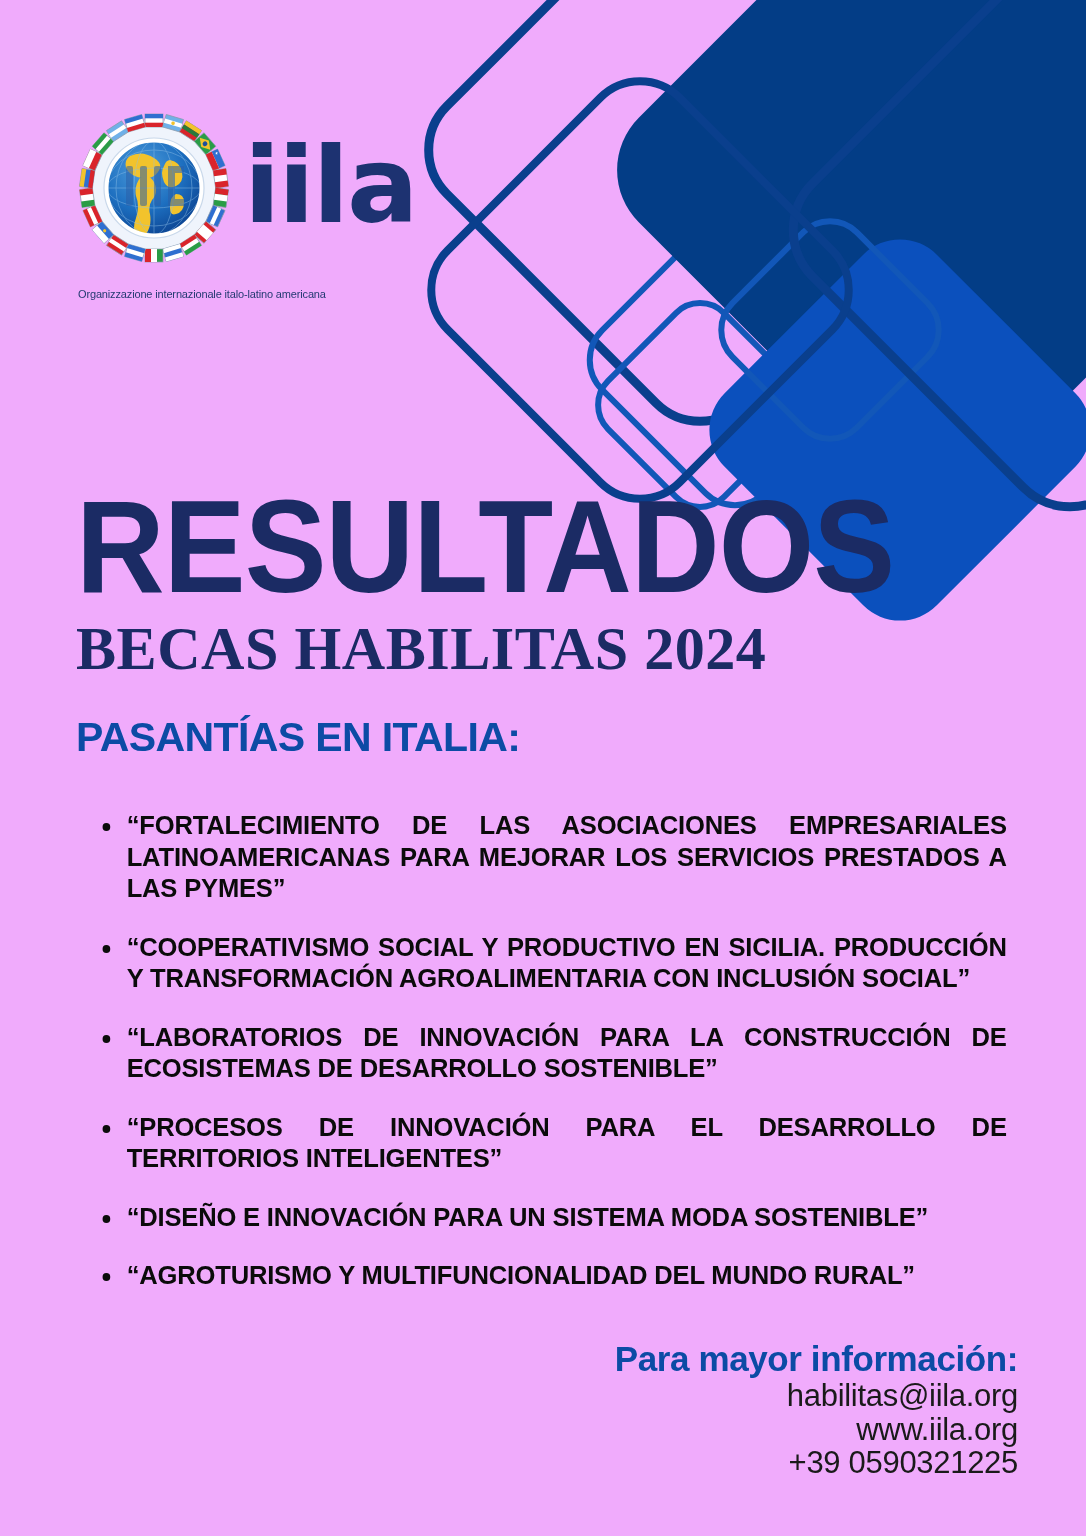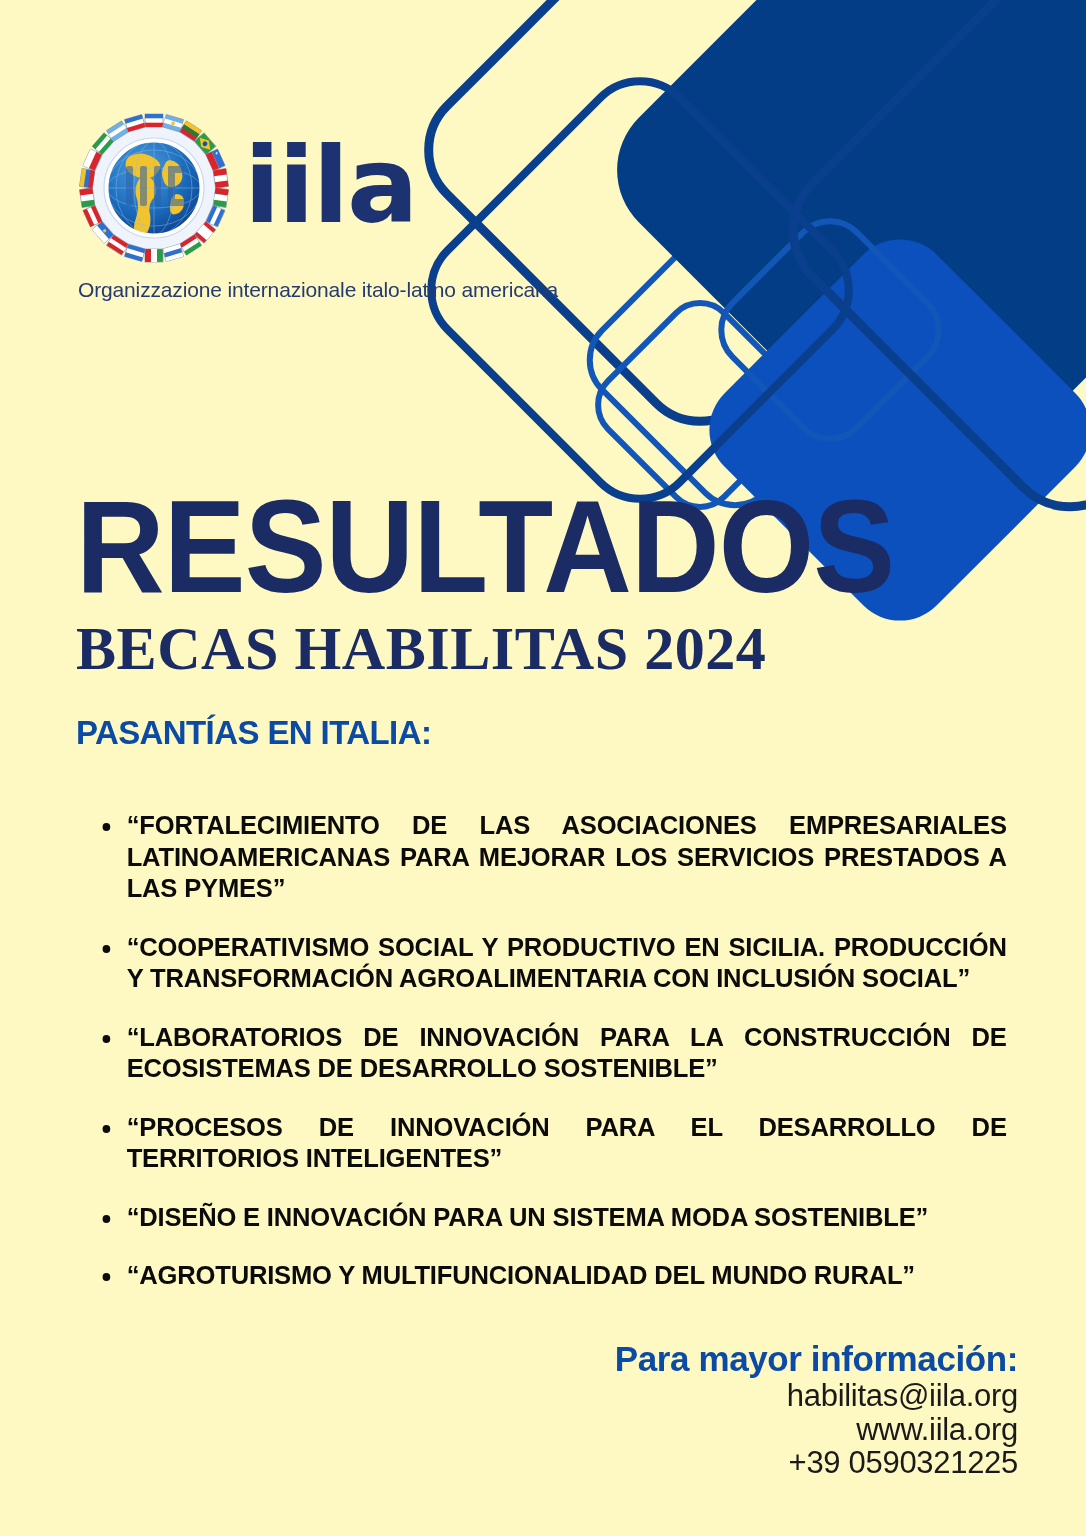--- a/index.html
+++ b/index.html
@@ -5,21 +5,21 @@
 <style>
   html, body {
     margin: 0;
     padding: 0;
     background: #ffffff;
   }
   .poster {
     position: relative;
     width: 1086px;
     height: 1536px;
-    background: #fef9c3;
+    background: #f0abfc;
     overflow: hidden;
     font-family: "Liberation Sans", sans-serif;
   }
 
   
   .deco-layer {
     position: absolute;
     top: 0;
     left: 0;
     width: 1086px;
@@ -50,23 +50,23 @@
   .logo-word {
     font-family: "DejaVu Sans", sans-serif;
     font-weight: 700;
     font-size: 106px;
     line-height: 1;
     letter-spacing: -2px;
     color: #1d3271;
     margin-top: -4px;
   }
   .logo-tagline {
-    margin-top: 14px;
+    margin-top: 24px;
     font-family: "Liberation Sans", sans-serif;
-    font-size: 21px;
+    font-size: 11px;
     font-weight: 400;
     color: #243a72;
     letter-spacing: -0.15px;
     white-space: nowrap;
   }
 
   
   .headline {
     position: absolute;
     left: 76px;
@@ -97,21 +97,21 @@
     white-space: nowrap;
   }
 
   
   .section-heading {
     position: absolute;
     left: 76px;
     top: 714px;
     font-family: "Liberation Sans", sans-serif;
     font-weight: 700;
-    font-size: 33px;
+    font-size: 41px;
     letter-spacing: -0.6px;
     color: #0c4ba5;
     white-space: nowrap;
   }
 
   
   .bullet-list {
     position: absolute;
     left: 78px;
     top: 798px;

